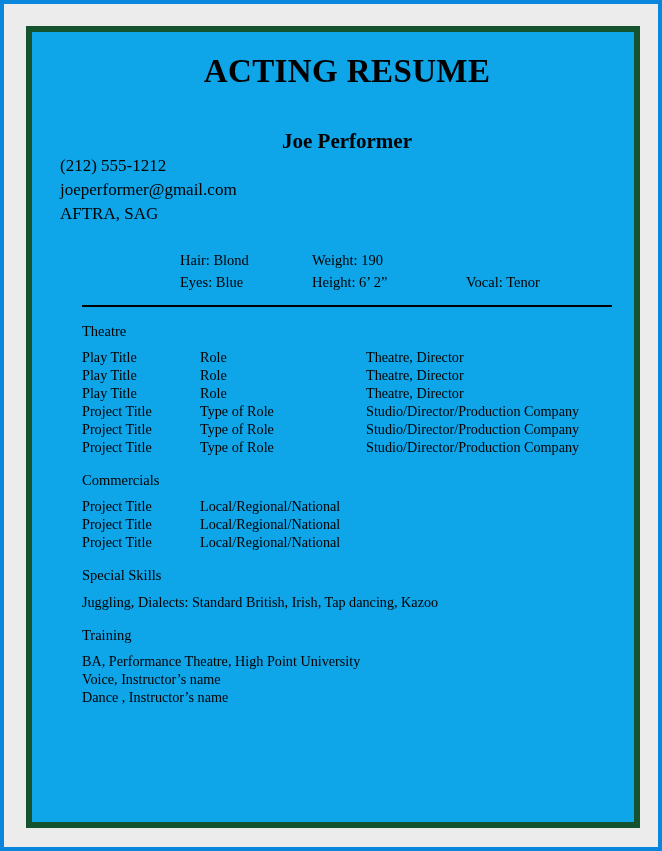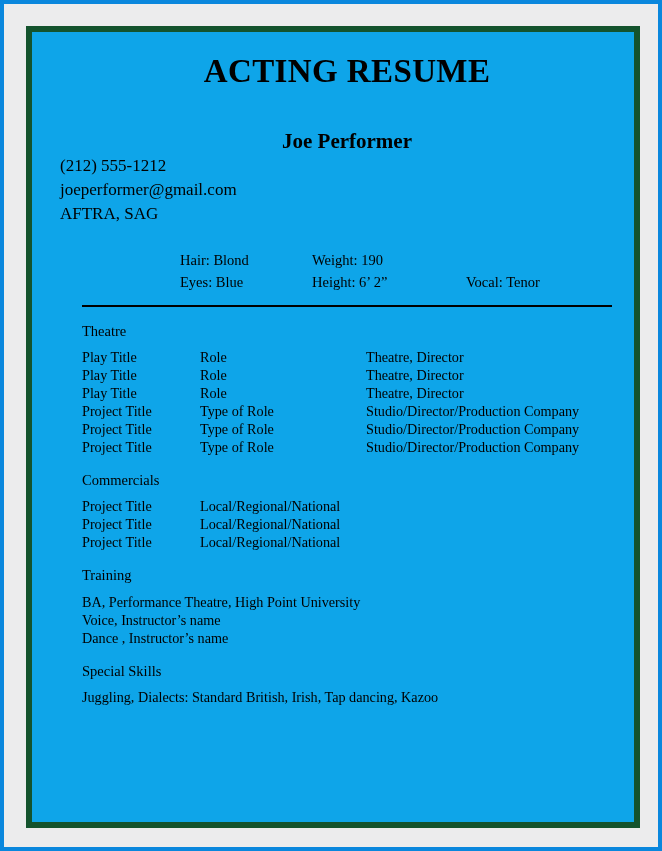--- a/index.html
+++ b/index.html
@@ -189,25 +189,25 @@
         <span class="entry-cell c1">Project Title</span>
         <span class="entry-cell c2">Local/Regional/National</span>
       </div>
       <div class="entry-row">
         <span class="entry-cell c1">Project Title</span>
         <span class="entry-cell c2">Local/Regional/National</span>
       </div>
     </div>
 
     <div class="section">
+      <div class="section-title">Special Skills</div>
+      <div class="text-row">Juggling, Dialects: Standard British, Irish, Tap dancing, Kazoo</div>
+    </div>
+
+    <div class="section">
       <div class="section-title">Training</div>
       <div class="text-row">BA, Performance Theatre, High Point University</div>
       <div class="text-row">Voice, Instructor’s name</div>
       <div class="text-row">Dance , Instructor’s name</div>
     </div>
 
-    <div class="section">
-      <div class="section-title">Special Skills</div>
-      <div class="text-row">Juggling, Dialects: Standard British, Irish, Tap dancing, Kazoo</div>
-    </div>
-
   </div>
 </div>
 
 </body></html>

